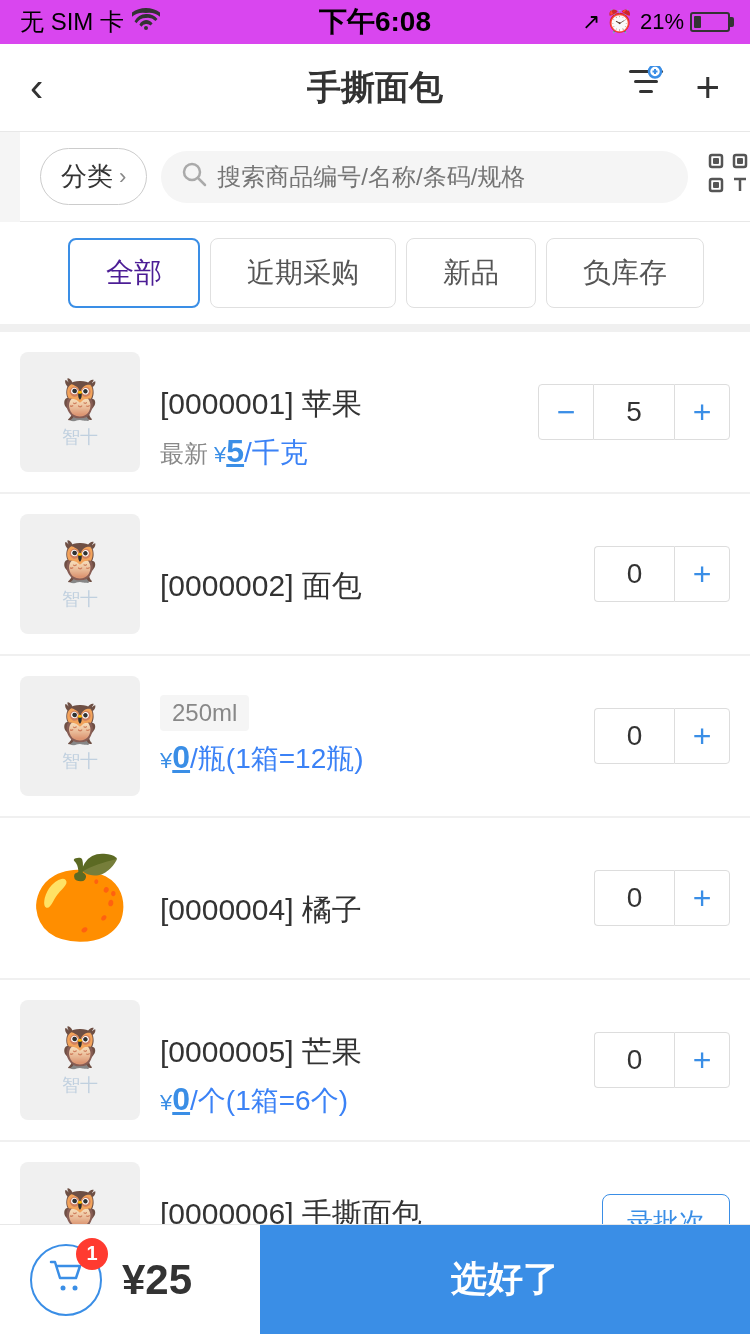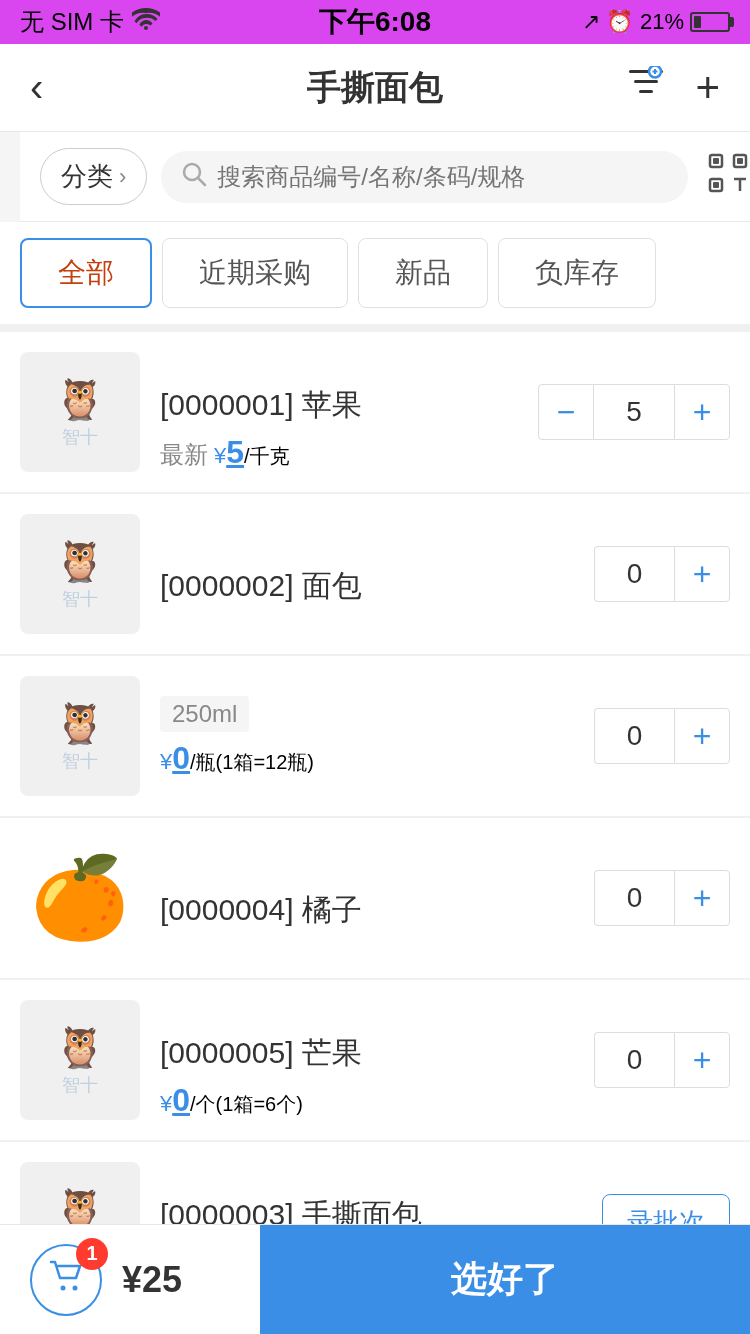--- a/index.html
+++ b/index.html
@@ -169,22 +169,23 @@
       padding: 14px 36px;
       border-radius: 8px;
       font-size: 28px;
       border: 1px solid #e0e0e0;
       background: #fff;
       color: #555;
       cursor: pointer;
     }
     .tab-item.active {
       border: 2px solid #3a8ee6;
-      color: #c2410c;
-      background: #fff;
+      color: #4c1d95;
+      background: #fff;
+      margin-left: 48px;
     }
 
     
     .product-list {
       background: #f0f0f0;
     }
     .product-item {
       background: #fff;
       margin-bottom: 2px;
       display: flex;
@@ -249,22 +250,22 @@
       color: #3a8ee6;
       font-size: 22px;
     }
     .price-num {
       color: #3a8ee6;
       font-size: 32px;
       font-weight: 600;
       text-decoration: underline;
     }
     .price-unit {
-      color: #000000;
-      font-size: 20px;
+      color: #3b82f6;
+      font-size: 28px;
     }
     .qty-control {
       display: flex;
       align-items: center;
       gap: 0;
     }
     .qty-btn {
       width: 56px;
       height: 56px;
       border: 1px solid #ddd;
@@ -371,21 +372,21 @@
       font-size: 20px;
       width: 32px;
       height: 32px;
       border-radius: 50%;
       display: flex;
       align-items: center;
       justify-content: center;
       font-weight: 600;
     }
     .cart-total {
-      font-size: 36px;
+      font-size: 42px;
       font-weight: 600;
       color: #333;
     }
     .confirm-btn {
       flex: 1;
       height: 110px;
       background: #3a8ee6;
       color: #fff;
       font-size: 36px;
       font-weight: 600;
@@ -563,21 +564,21 @@
   </div>
 
   <div class="product-item">
     <div class="product-thumb">
       <div class="owl-logo">
         <span class="owl-icon">🦉</span>
         <span class="owl-text" style="color:#c0d0df; font-size:18px;">智十</span>
       </div>
     </div>
     <div class="product-info">
-      <div class="product-name">[0000003] 手撕面包</div>
+      <div class="product-name">[0000006] 手撕面包</div>
       <div class="product-price">
         <span class="price-currency">¥</span><span class="price-num">0</span><span class="price-unit">/千克(1包=10千克)</span>
       </div>
     </div>
     <button class="batch-btn">录批次</button>
   </div>
 
   <div class="product-item" style="overflow:hidden; max-height: 90px;">
     <div class="product-thumb">
       <div class="owl-logo">

